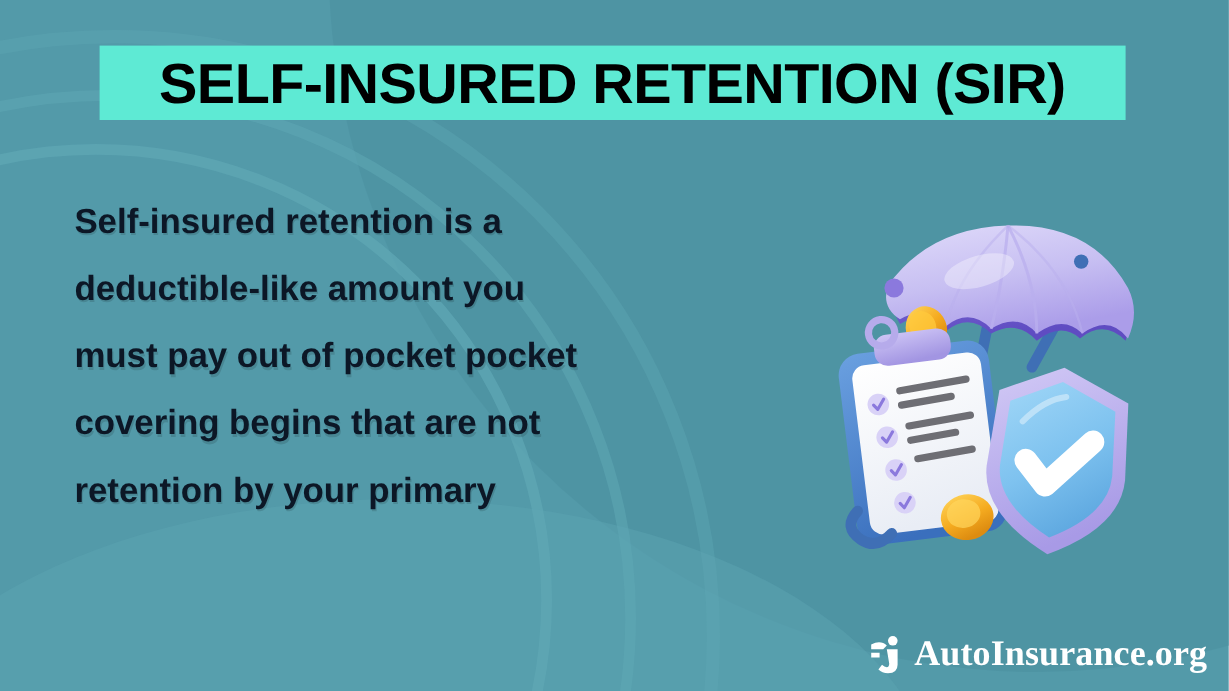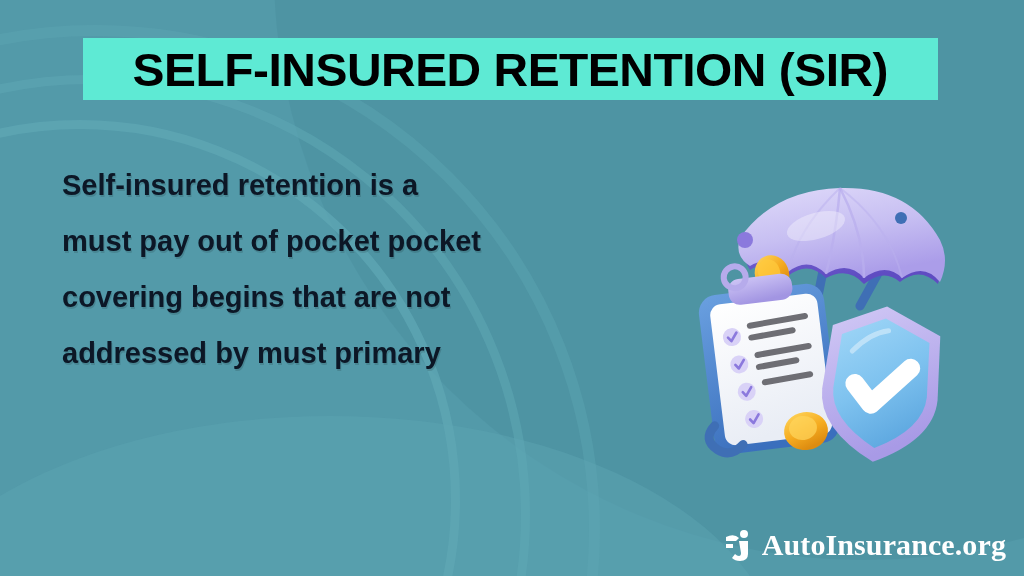--- a/index.html
+++ b/index.html
@@ -137,23 +137,24 @@
     <div class="arc arc-b"></div>
     <div class="arc arc-a"></div>
   </div>
 
   <div id="title-band">
     <div id="title-text">SELF-INSURED RETENTION (SIR)</div>
   </div>
 
   <div id="body-copy">
     <div>Self-insured retention is a</div>
+    <div>deductible-like amount you</div>
     <div>must pay out of pocket pocket</div>
     <div>covering begins that are not</div>
-    <div>addressed by must primary</div>
+    <div>retention by your primary</div>
   </div>
 
   <div id="art">
     <svg viewBox="0 0 310 300" xmlns="http://www.w3.org/2000/svg">
       <defs>
         <linearGradient id="umbLight" x1="0" y1="0" x2="0.4" y2="1">
           <stop offset="0%" stop-color="#e0dbfa"></stop>
           <stop offset="55%" stop-color="#c7bff2"></stop>
           <stop offset="100%" stop-color="#ab9de9"></stop>
         </linearGradient>

